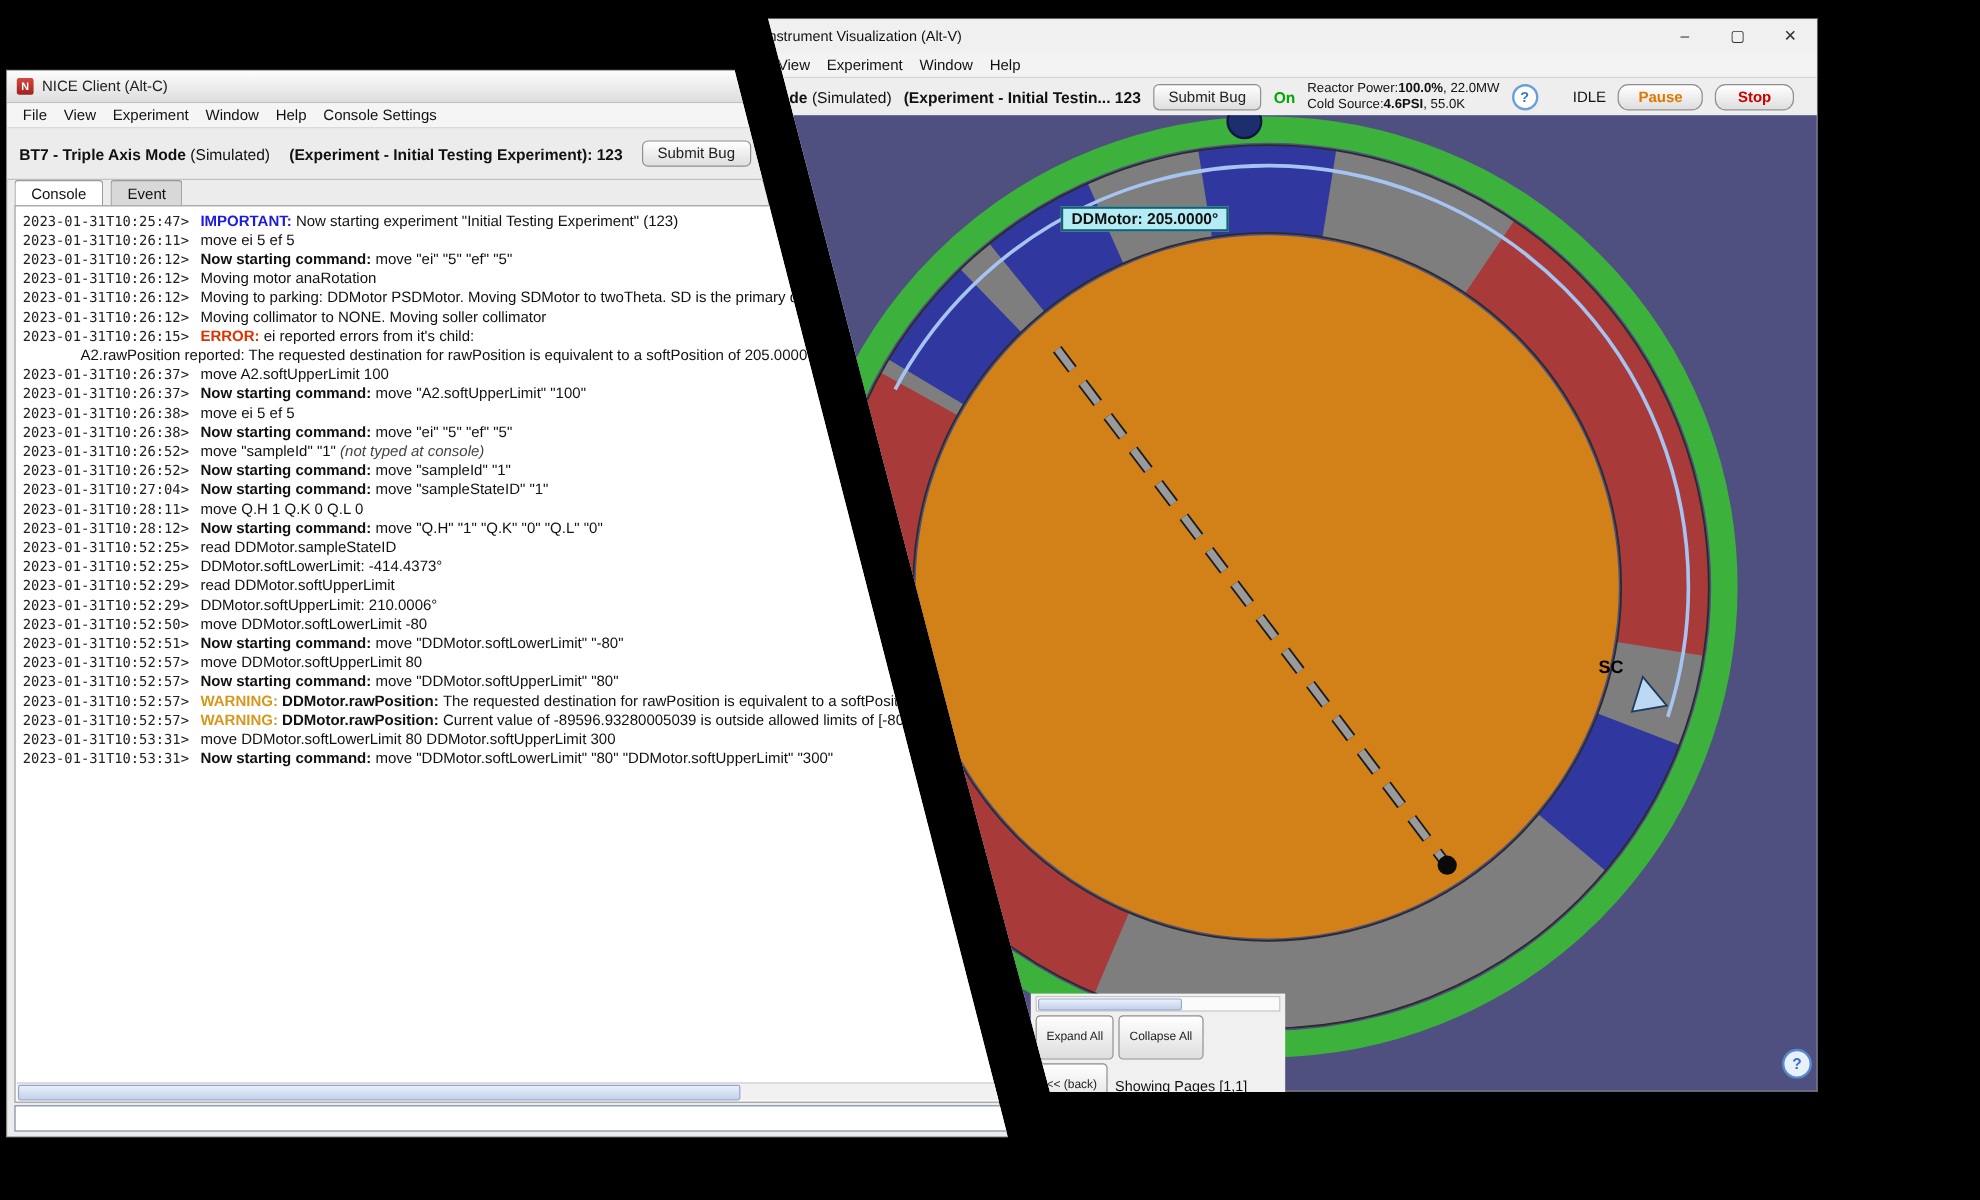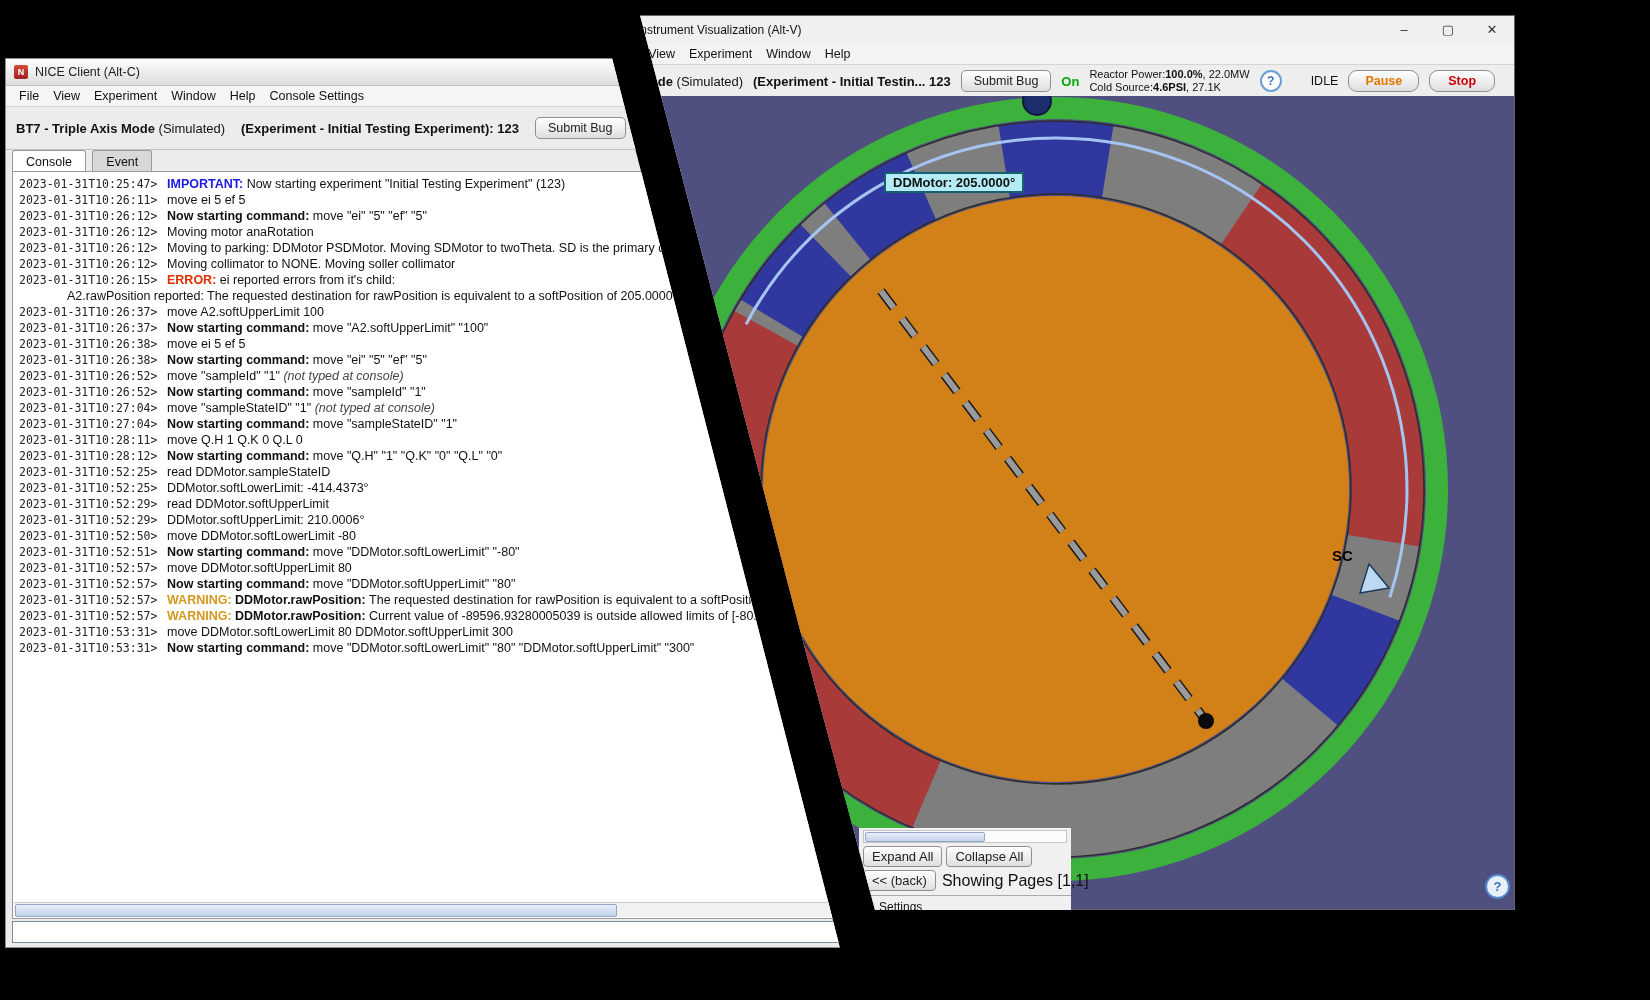--- a/index.html
+++ b/index.html
@@ -65,23 +65,23 @@
   .viz-canvas{position:absolute;left:0;top:80px;right:0;bottom:0;background:#4f5080;overflow:hidden;}
   .dd-tooltip{position:absolute;left:283px;top:76px;background:#b4ecf6;border:2px solid #17606e;
        font-weight:bold;font-size:13px;padding:1px 7px;white-space:nowrap;}
   .viz-help{position:absolute;left:884px;top:858px;width:21px;height:21px;border-radius:50%;
        background:#e8f0fa;border:2px solid #5588cc;color:#3a6fc4;font-weight:bold;font-size:13px;
        display:flex;align-items:center;justify-content:center;}
   .tree-bottom{position:absolute;left:258px;top:812px;width:212px;height:83px;background:#f0f0f0;}
   .scroll-frag{height:11px;margin:2px 4px;background:#fbfbfb;border:1px solid #c5c5c5;position:relative;}
   .scroll-frag .hthumb{width:118px;height:8px;}
   .row-buttons{display:flex;gap:4px;padding:1px 4px;}
-  .btn.small{font-size:13px;padding:2px 8px;border-radius:4px;}
+  .btn.small{font-size:10px;padding:12px 8px;border-radius:4px;}
   .row-page{display:flex;gap:6px;align-items:center;padding:2px 4px;}
-  .row-page .txt{font-size:16px;white-space:nowrap;}
+  .row-page .txt{font-size:12px;white-space:nowrap;}
   .row-settings{border-top:1px solid #aaa;margin-top:2px;padding:4px 6px;display:flex;gap:7px;align-items:center;}
   .tri-right{width:0;height:0;border-top:5px solid transparent;border-bottom:5px solid transparent;border-left:7px solid #333;}
   .row-settings .txt{font-size:12px;}
 </style>
 </head>
 <body>
 
 <div id="stage">
 
   <div class="window" id="nice">
@@ -119,21 +119,20 @@
           <div class="ln"><span class="ts">2023-01-31T10:26:12&gt;</span><span class="seg-plain">Moving to parking: DDMotor PSDMotor. Moving SDMotor to twoTheta. SD is the primary detector now</span></div>
           <div class="ln"><span class="ts">2023-01-31T10:26:12&gt;</span><span class="seg-plain">Moving collimator to NONE. Moving soller collimator</span></div>
           <div class="ln"><span class="ts">2023-01-31T10:26:15&gt;</span><span class="seg-err">ERROR: </span><span class="seg-plain">ei reported errors from it's child:</span></div>
           <div class="ln"><span class="ts pad"></span><span class="seg-plain">A2.rawPosition reported: The requested destination for rawPosition is equivalent to a softPosition of 205.0000°</span></div>
           <div class="ln"><span class="ts">2023-01-31T10:26:37&gt;</span><span class="seg-plain">move A2.softUpperLimit 100</span></div>
           <div class="ln"><span class="ts">2023-01-31T10:26:37&gt;</span><span class="seg-bold">Now starting command: </span><span class="seg-plain">move "A2.softUpperLimit" "100"</span></div>
           <div class="ln"><span class="ts">2023-01-31T10:26:38&gt;</span><span class="seg-plain">move ei 5 ef 5</span></div>
           <div class="ln"><span class="ts">2023-01-31T10:26:38&gt;</span><span class="seg-bold">Now starting command: </span><span class="seg-plain">move "ei" "5" "ef" "5"</span></div>
           <div class="ln"><span class="ts">2023-01-31T10:26:52&gt;</span><span class="seg-plain">move "sampleId" "1" </span><span class="seg-note">(not typed at console)</span></div>
           <div class="ln"><span class="ts">2023-01-31T10:26:52&gt;</span><span class="seg-bold">Now starting command: </span><span class="seg-plain">move "sampleId" "1"</span></div>
-          <div class="ln"><span class="ts">2023-01-31T10:27:04&gt;</span><span class="seg-plain">move "sampleStateID" "1" </span><span class="seg-note">(not typed at console)</span></div>
           <div class="ln"><span class="ts">2023-01-31T10:27:04&gt;</span><span class="seg-bold">Now starting command: </span><span class="seg-plain">move "sampleStateID" "1"</span></div>
           <div class="ln"><span class="ts">2023-01-31T10:28:11&gt;</span><span class="seg-plain">move Q.H 1 Q.K 0 Q.L 0</span></div>
           <div class="ln"><span class="ts">2023-01-31T10:28:12&gt;</span><span class="seg-bold">Now starting command: </span><span class="seg-plain">move "Q.H" "1" "Q.K" "0" "Q.L" "0"</span></div>
           <div class="ln"><span class="ts">2023-01-31T10:52:25&gt;</span><span class="seg-plain">read DDMotor.sampleStateID</span></div>
           <div class="ln"><span class="ts">2023-01-31T10:52:25&gt;</span><span class="seg-plain">DDMotor.softLowerLimit: -414.4373°</span></div>
           <div class="ln"><span class="ts">2023-01-31T10:52:29&gt;</span><span class="seg-plain">read DDMotor.softUpperLimit</span></div>
           <div class="ln"><span class="ts">2023-01-31T10:52:29&gt;</span><span class="seg-plain">DDMotor.softUpperLimit: 210.0006°</span></div>
           <div class="ln"><span class="ts">2023-01-31T10:52:50&gt;</span><span class="seg-plain">move DDMotor.softLowerLimit -80</span></div>
           <div class="ln"><span class="ts">2023-01-31T10:52:51&gt;</span><span class="seg-bold">Now starting command: </span><span class="seg-plain">move "DDMotor.softLowerLimit" "-80"</span></div>
           <div class="ln"><span class="ts">2023-01-31T10:52:57&gt;</span><span class="seg-plain">move DDMotor.softUpperLimit 80</span></div>
@@ -171,21 +170,21 @@
     <div class="toolbar">
       <span class="tb-bold" style="margin-left:-75px;">
         <span>BT7 - Triple Axis Mode</span>
         <span class="tb-norm">(Simulated)</span>
       </span>
       <span class="tb-bold">(Experiment - Initial Testin... 123</span>
       <button class="btn">Submit Bug</button>
       <span class="on-label">On</span>
       <span class="reactor-block">
         <span><span>Reactor Power:</span><b>100.0%</b><span>, 22.0MW</span></span><br>
-        <span><span>Cold Source:</span><b>4.6PSI</b><span>, 27.1K</span></span>
+        <span><span>Cold Source:</span><b>4.6PSI</b><span>, 55.0K</span></span>
       </span>
       <span class="help-circ">?</span>
       <span class="idle-label">IDLE</span>
       <button class="btn pause">Pause</button>
       <button class="btn stop">Stop</button>
     </div>
 
     <div class="viz-canvas">
       <svg id="inst-svg" width="915" height="815">
           <circle cx="455" cy="393" r="381" fill="none" stroke="#3cb23c" stroke-width="22"></circle>

